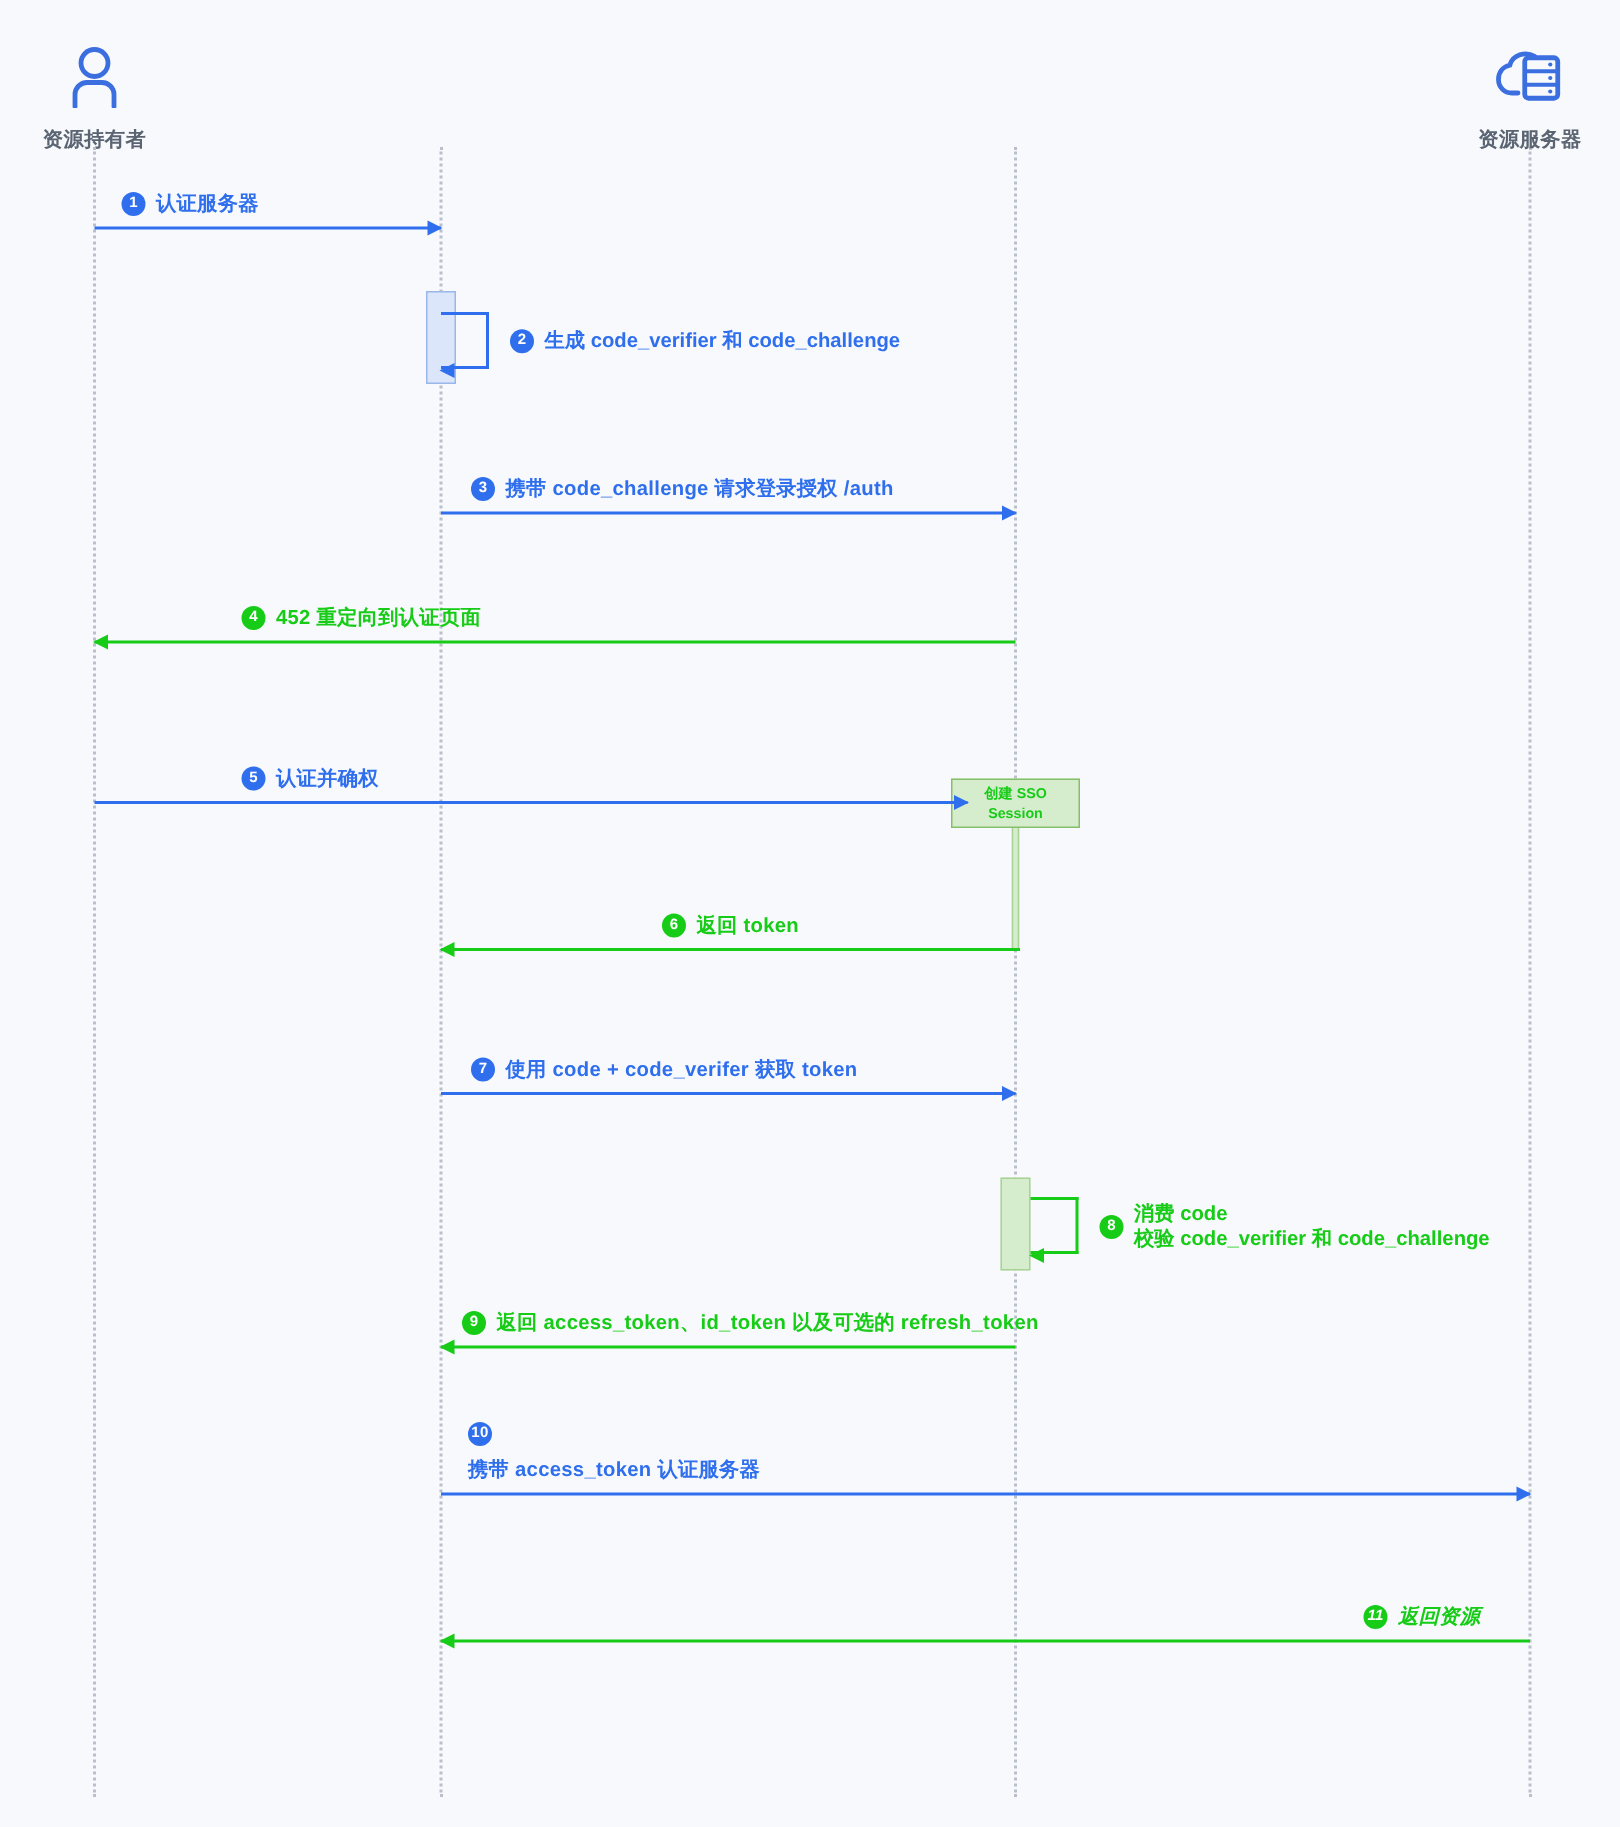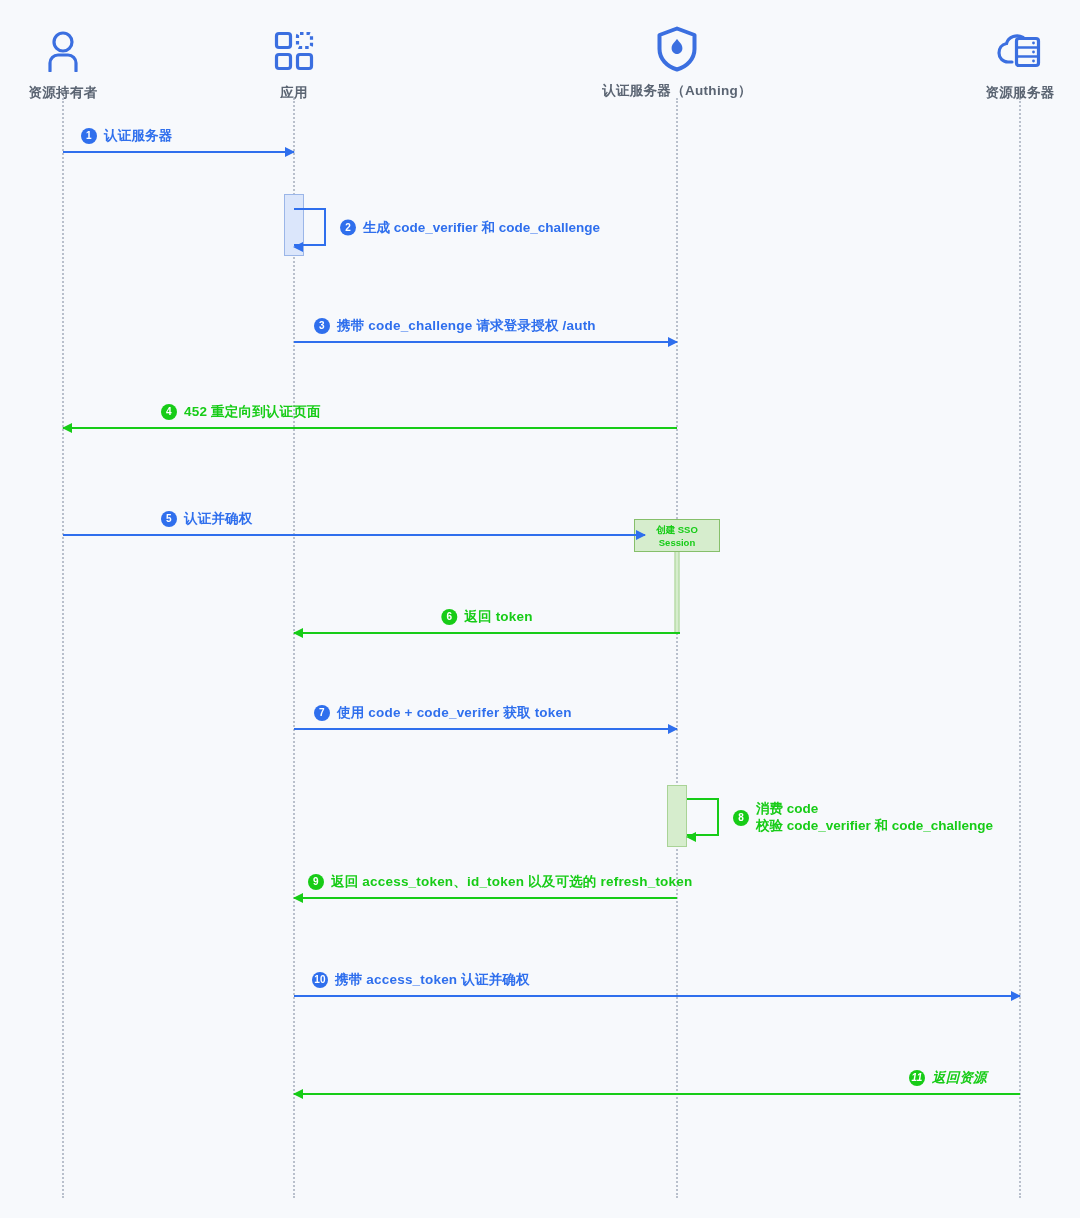--- a/index.html
+++ b/index.html
@@ -167,41 +167,21 @@
   <div class="actor" style="left:63px; top:24px;">
     <div class="actor-icon">
       <svg width="40" height="42" viewBox="0 0 40 42" fill="none">
         <circle cx="20" cy="12" r="9" stroke="#3b6fe0" stroke-width="3.2"></circle>
         <path d="M7 41V33c0-4.4 3.6-8 8-8h10c4.4 0 8 3.6 8 8v8" stroke="#3b6fe0" stroke-width="3.2" stroke-linecap="round"></path>
       </svg>
     </div>
     <div class="actor-label">资源持有者</div>
   </div>
 
-  <div class="actor" style="left:294px; top:24px;">
-    <div class="actor-icon">
-      <svg width="40" height="40" viewBox="0 0 40 40" fill="none">
-        <rect x="2.5" y="2.5" width="14" height="14" rx="2.5" stroke="#3b6fe0" stroke-width="3.2"></rect>
-        <rect x="23.5" y="2.5" width="14" height="14" rx="2.5" stroke="#3b6fe0" stroke-width="3.2" stroke-dasharray="3.5 3"></rect>
-        <rect x="2.5" y="23.5" width="14" height="14" rx="2.5" stroke="#3b6fe0" stroke-width="3.2"></rect>
-        <rect x="23.5" y="23.5" width="14" height="14" rx="2.5" stroke="#3b6fe0" stroke-width="3.2"></rect>
-      </svg>
-    </div>
-    <div class="actor-label">应用</div>
-  </div>
-
-  <div class="actor" style="left:677px; top:22px;">
-    <div class="actor-icon">
-      <svg width="42" height="46" viewBox="0 0 42 46" fill="none">
-        <path d="M21 2.5 38.5 9v14c0 10-7.4 17.3-17.5 20.5C10.9 40.3 3.5 33 3.5 23V9L21 2.5Z" stroke="#3b6fe0" stroke-width="4" stroke-linejoin="round"></path>
-        <path d="M21 13c2.2 3.1 5.4 5 5.4 9.2 0 3.2-2.4 5.8-5.4 5.8s-5.4-2.6-5.4-5.8c0-4.2 3.2-6.1 5.4-9.2Z" fill="#3b6fe0"></path>
-      </svg>
-    </div>
-    <div class="actor-label">认证服务器（Authing）</div>
-  </div>
+
 
   <div class="actor" style="left:1020px; top:24px;">
     <div class="actor-icon">
       <svg width="46" height="42" viewBox="0 0 46 42" fill="none">
         <path d="M26 7.5c-6 -3.5 -14.5 -1 -16.5 6C4.5 14.5 2 18.5 2 23c0 5 3.8 9 9 9h4" stroke="#3b6fe0" stroke-width="3.2" stroke-linecap="round"></path>
         <rect x="19.5" y="8.5" width="22" height="27" rx="2.5" stroke="#3b6fe0" stroke-width="3.2"></rect>
         <path d="M19.5 17.5h22M19.5 26.5h22" stroke="#3b6fe0" stroke-width="2.6"></path>
         <circle cx="36.5" cy="13" r="1.4" fill="#3b6fe0"></circle>
         <circle cx="36.5" cy="22" r="1.4" fill="#3b6fe0"></circle>
         <circle cx="36.5" cy="31" r="1.4" fill="#3b6fe0"></circle>
@@ -299,23 +279,23 @@
     <div class="arrowhead left"></div>
     <div class="msg-label" style="left:14px;">
       <span class="badge">9</span>
       <span class="msg-text">返回 access_token、id_token 以及可选的 refresh_token</span>
     </div>
   </div>
 
   <div class="msg blue" style="left:294px; top:995px; width:726px;">
     <div class="line"></div>
     <div class="arrowhead right"></div>
-    <div class="msg-label" style="left:18px;">
+    <div class="msg-label" style="left:18px;flex-direction:column;">
       <span class="badge">10</span>
-      <span class="msg-text">携带 access_token 认证并确权</span>
+      <span class="msg-text">携带 access_token 认证服务器</span>
     </div>
   </div>
 
   <div class="msg green" style="left:294px; top:1093px; width:726px;">
     <div class="line"></div>
     <div class="arrowhead left"></div>
     <div class="msg-label" style="left:615px;font-style:italic;">
       <span class="badge">11</span>
       <span class="msg-text">返回资源</span>
     </div>

